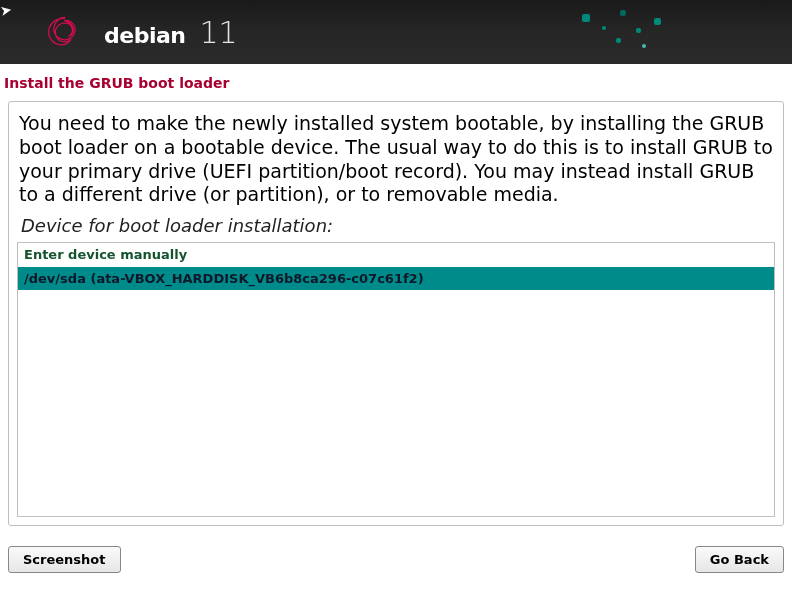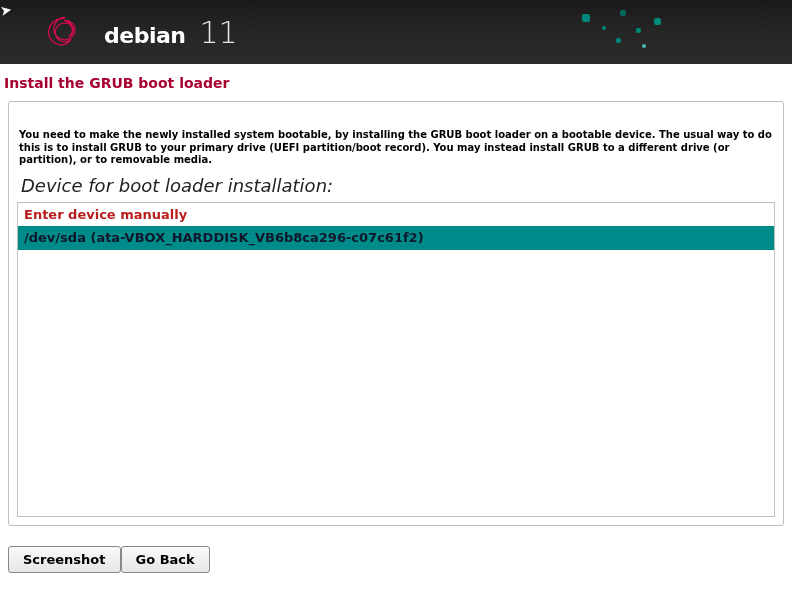--- a/index.html
+++ b/index.html
@@ -56,54 +56,53 @@
     .card {
       margin: 0 8px;
       border: 1px solid #bfbfbf;
       border-radius: 3px;
       height: 425px;
       padding: 10px 0 8px;
       display: flex;
       flex-direction: column;
     }
     .desc {
-      font-size: 10px;
-      font-weight: bold;
+      font-size: 19px;
+      font-weight: normal;
       line-height: 1.25;
       padding: 0 10px 8px;
-      margin-top: 17px;
     }
     .prompt {
       font-size: 18px;
       font-style: italic;
       padding: 0 12px 6px;
       color: #222;
     }
     .list {
       margin: 0 8px;
       border: 1px solid #bfbfbf;
       flex: 1;
       background: #fff;
       overflow: auto;
     }
     .opt {
       font-size: 13px;
       font-weight: bold;
       padding: 3px 6px;
-      color: #b91c1c;
+      color: #14532d;
       cursor: pointer;
       line-height: 1.35;
     }
     .opt.sel {
       background: #008b8b;
       color: #0f172a;
     }
     .btnbar {
       display: flex;
-      justify-content: flex-start;
+      justify-content: space-between;
       padding: 20px 8px 0;
     }
     .btn {
       font-family: inherit;
       font-size: 13px;
       font-weight: bold;
       padding: 5px 14px;
       border: 1px solid #888;
       border-radius: 3px;
       background: linear-gradient(#fafafa, #e6e6e6);

